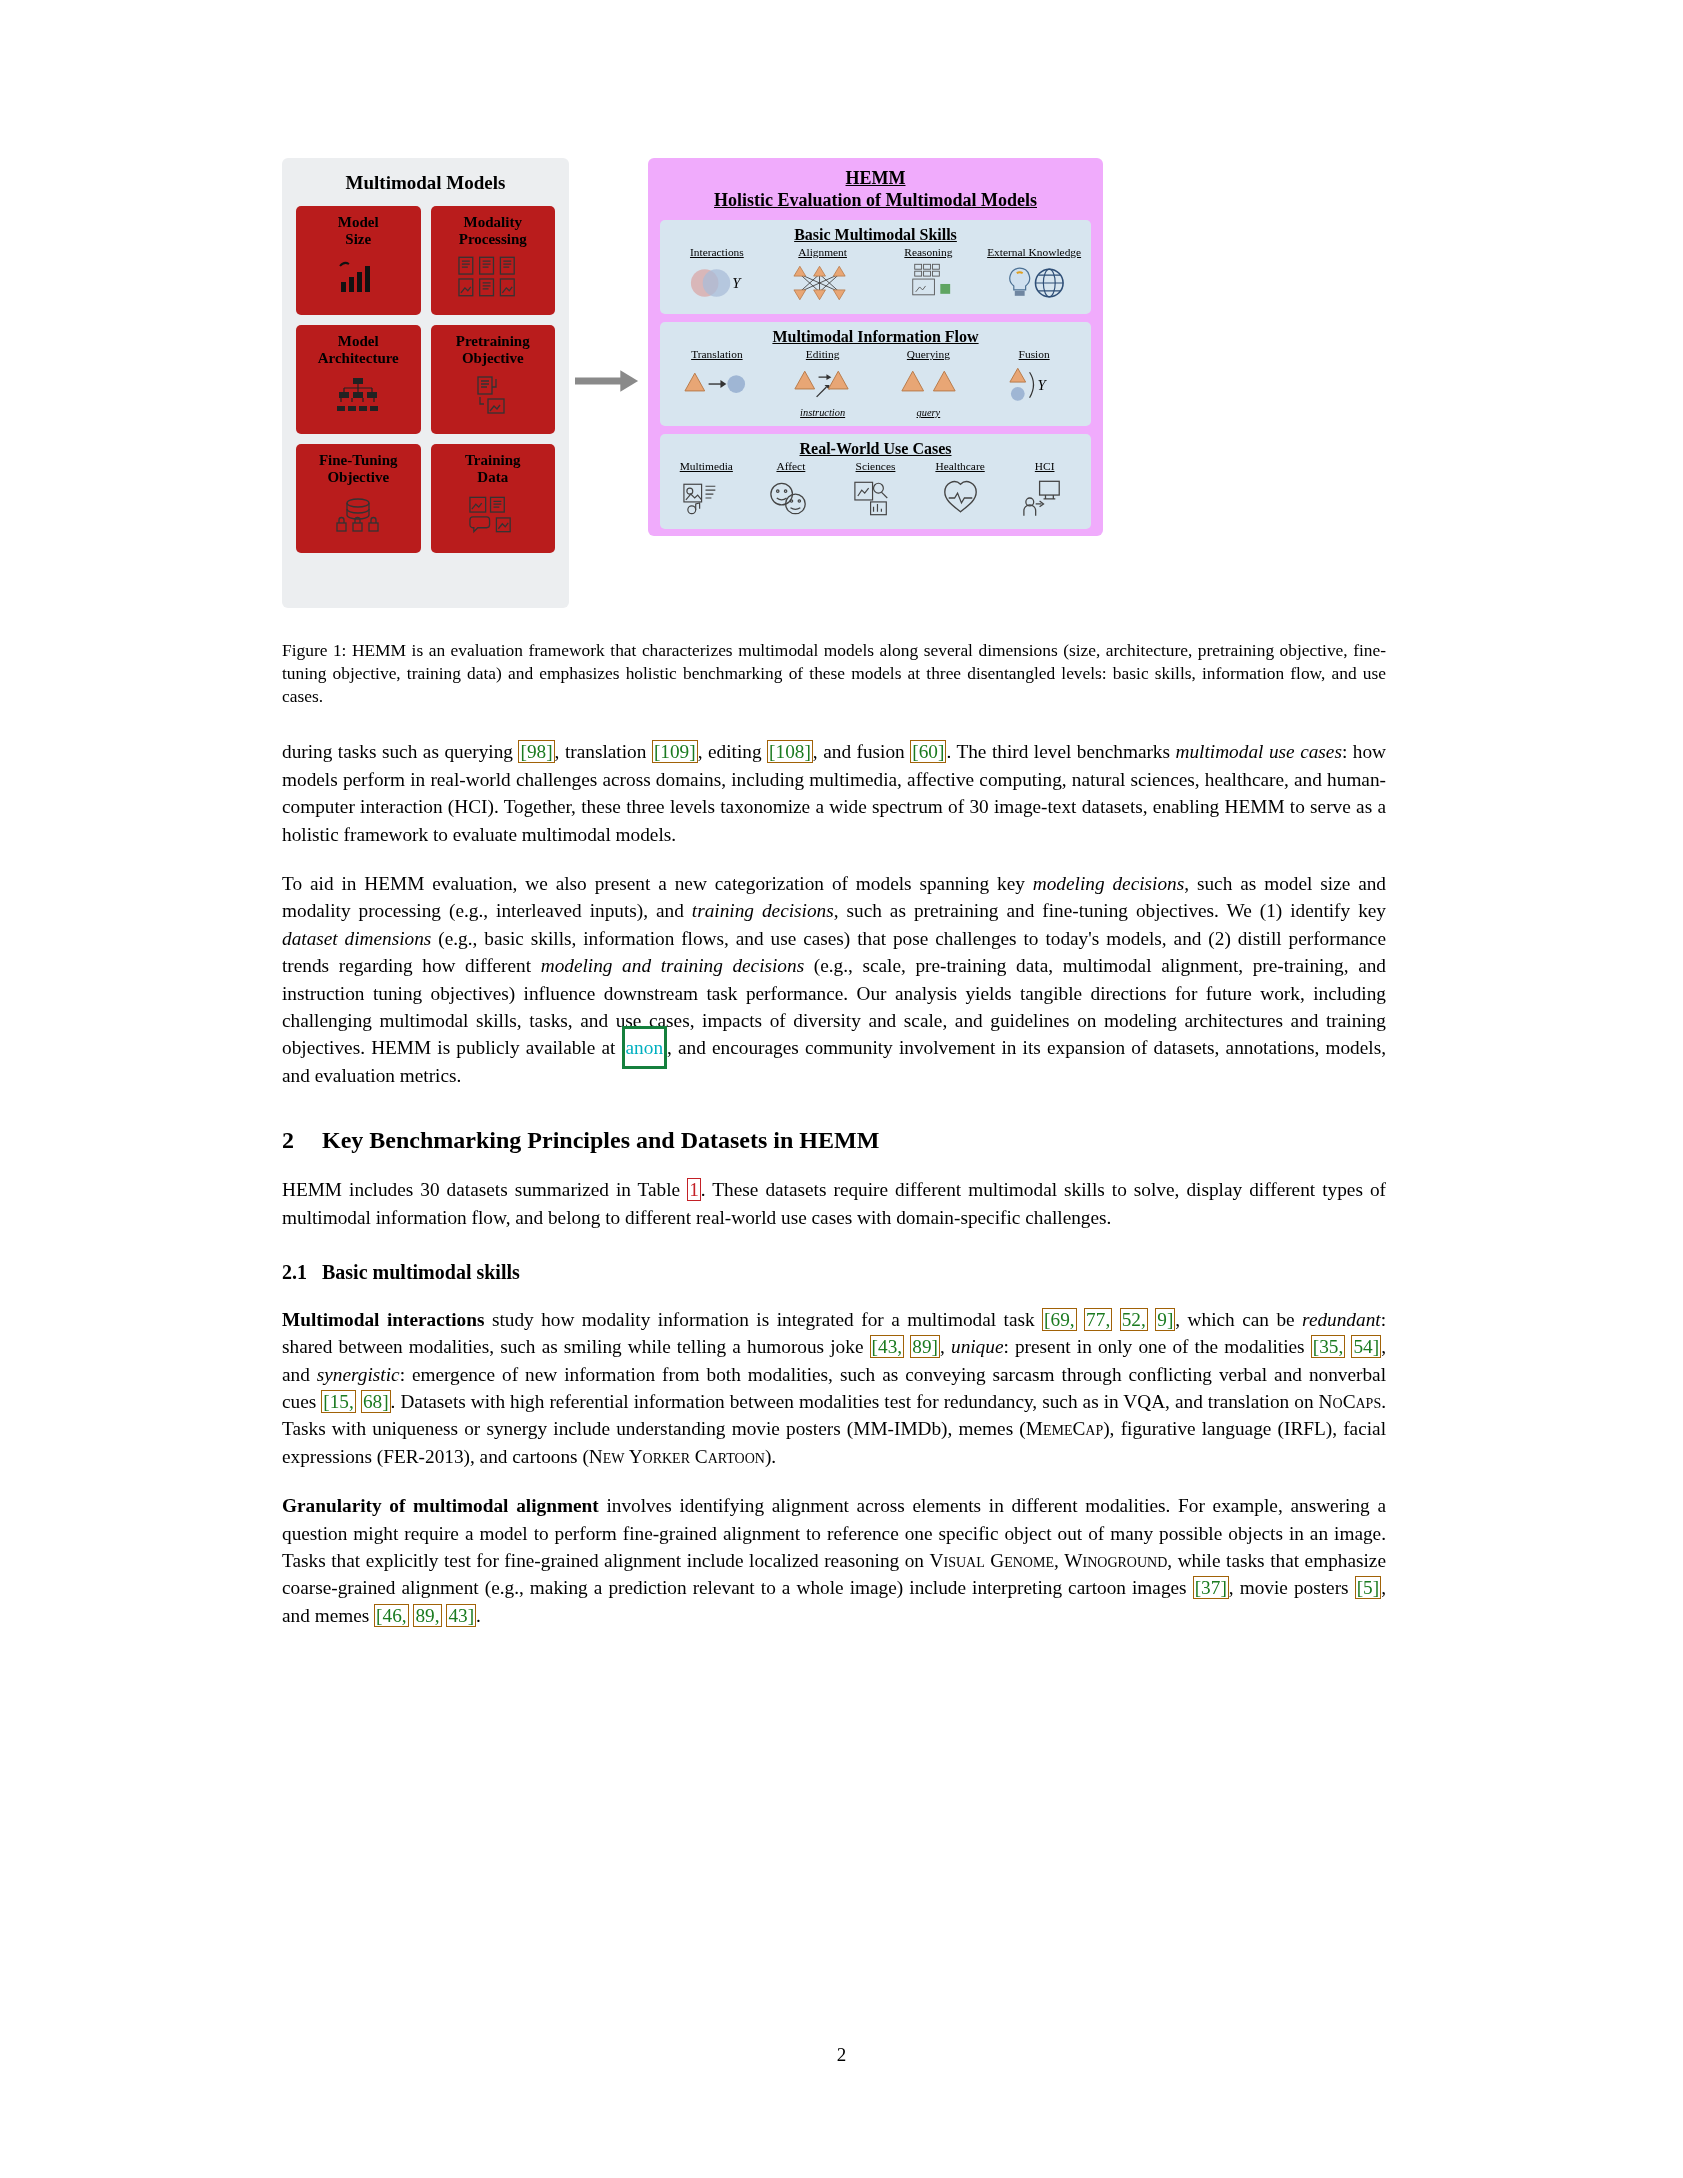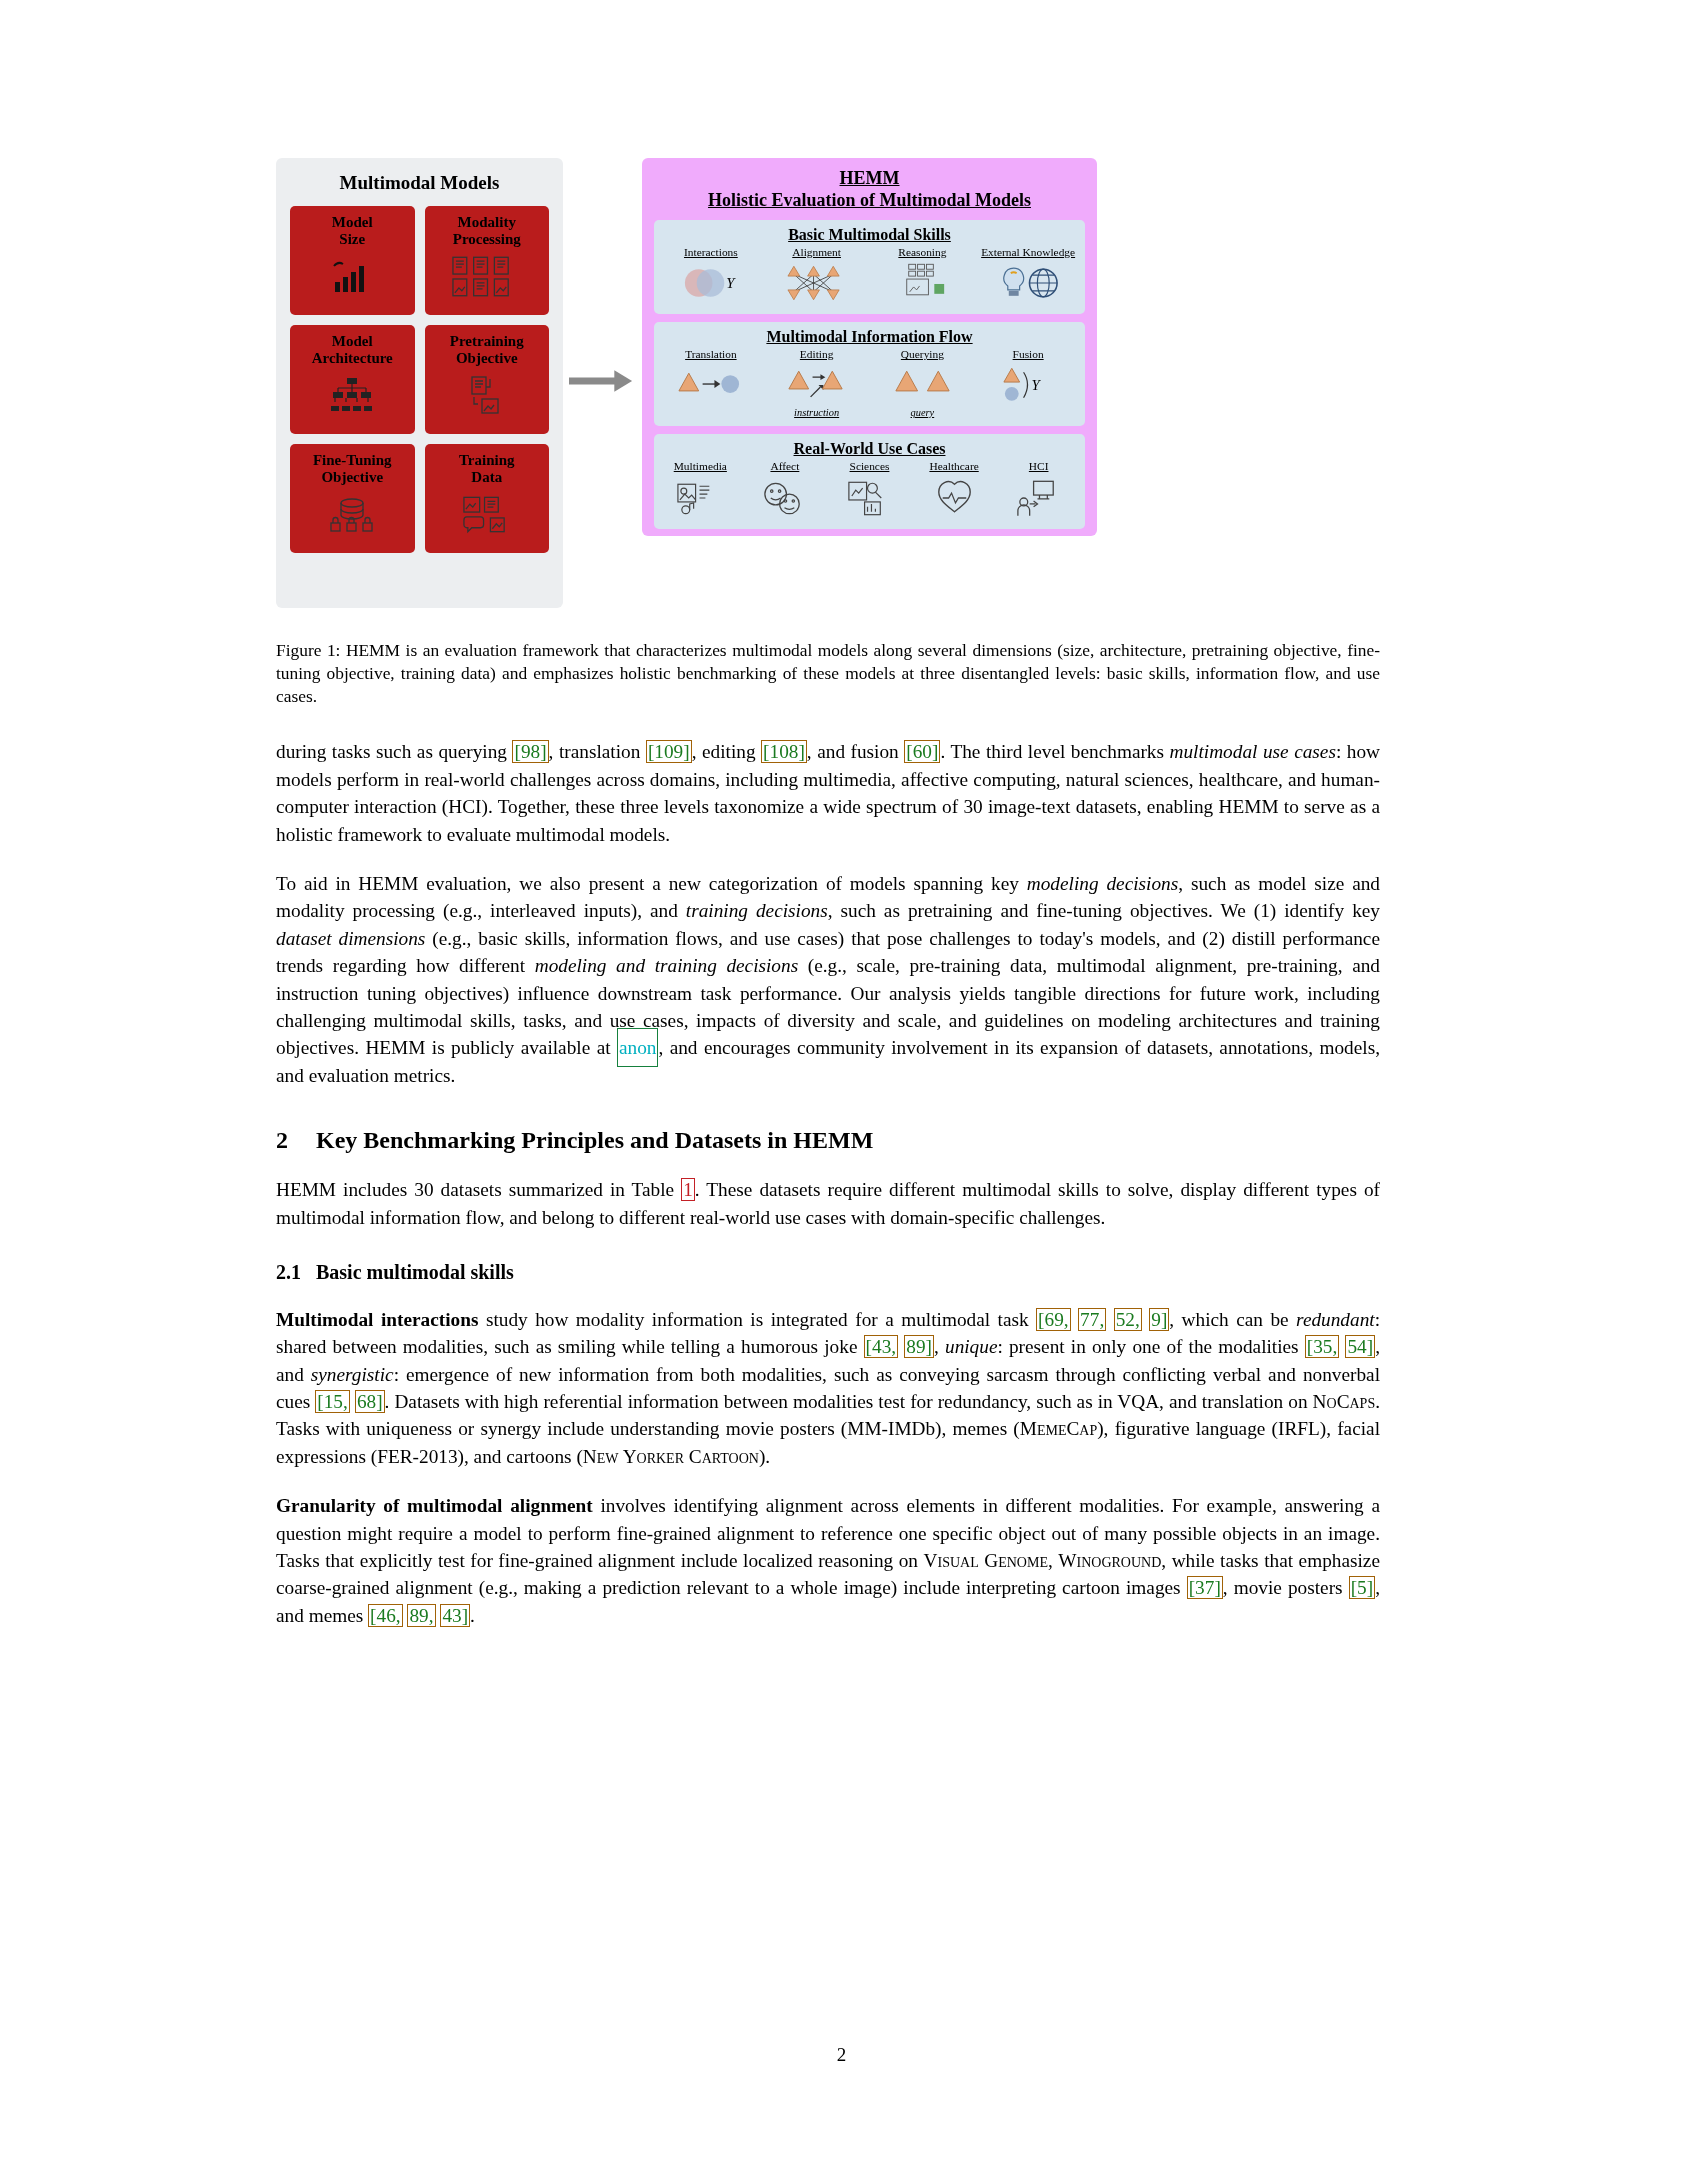--- a/index.html
+++ b/index.html
@@ -16,21 +16,21 @@
     overflow: hidden;
   }
   .page {
     position: absolute;
     top: 0; left: 0;
     width: 1683px;
     height: 2178px;
   }
   .content {
     position: absolute;
-    left: 276px;
+    left: 282px;
     top: 0;
     width: 1104px;
   }
 
   
   .figure-wrap {
     position: relative;
     margin-top: 158px;
     height: 475px;
   }
@@ -185,21 +185,21 @@
     text-decoration: none;
   }
   .cite-red {
     color: #c32026;
     border: 1px solid #c32026;
     padding: 0 1px;
     text-decoration: none;
   }
   .cite-cyan {
     color: #00b0c0;
-    border: 1px solid #15803d;
+    border: 3px solid #15803d;
     padding: 8px 1px;
     text-decoration: none;
   }
   .pagenum {
     position: absolute;
     top: 2044px;
     left: 0;
     width: 1683px;
     text-align: center;
     font-size: 19px;

